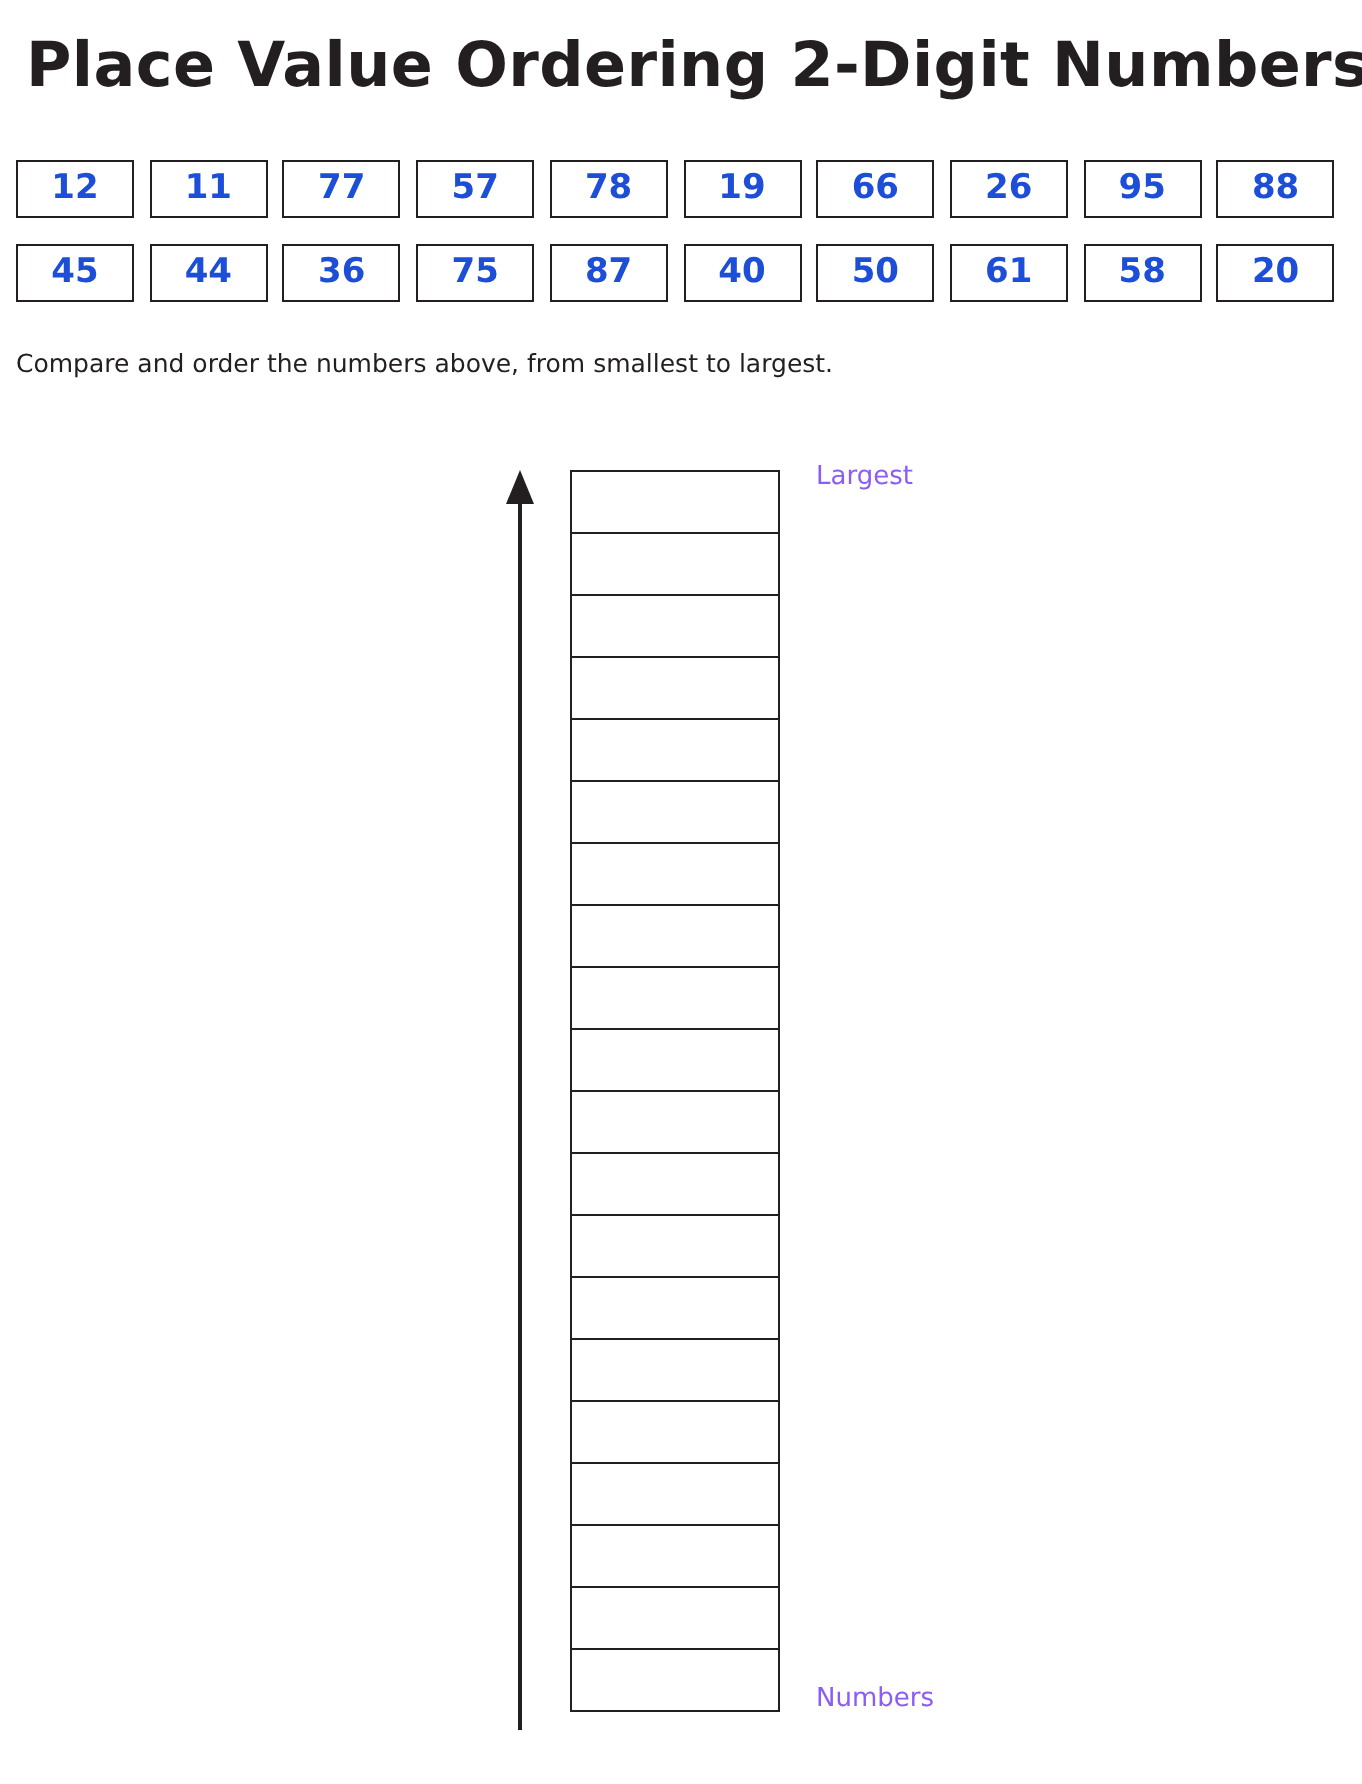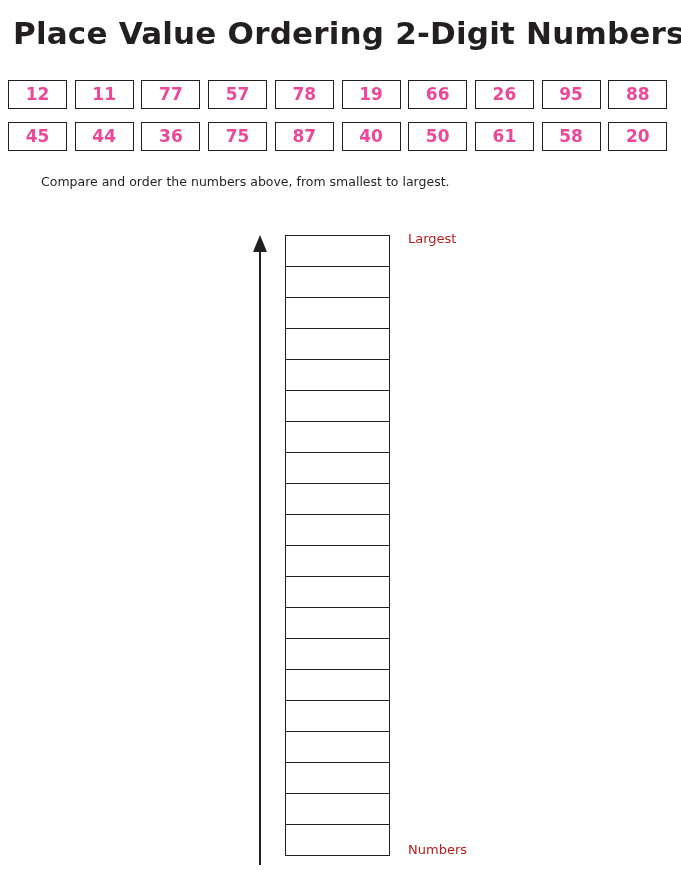--- a/index.html
+++ b/index.html
@@ -14,47 +14,46 @@
       white-space: nowrap; line-height: 40px;
     }
     .num-row { position: absolute; left: 8px; height: 29px; }
     .num-row.r1 { top: 80px; }
     .num-row.r2 { top: 122px; }
     .num-box {
       position: absolute; top: 0; width: 57px; height: 27px;
       border: 1.5px solid #231f20; box-sizing: content-box;
       display: flex; align-items: center; justify-content: center;
       font-family: "DejaVu Sans", sans-serif; font-weight: bold;
-      font-size: 17px; color: #ec4899; padding-bottom: 2px; height: 25px;
+      font-size: 17px; color: #1d4ed8; padding-bottom: 2px; height: 25px;
     }
     .instruction {
       position: absolute; left: 8px; top: 174px;
       font-family: "DejaVu Sans", sans-serif; font-size: 12.5px; color: #231f20;
       white-space: nowrap;
-      margin-left: 33px;
     }
     .ladder {
       position: absolute; left: 285px; top: 235px; width: 103px;
       border: 1.5px solid #231f20; border-bottom: none;
     }
     .ladder-cell {
       height: 30px; border-bottom: 1.5px solid #231f20;
     }
     .arrow-line {
       position: absolute; left: 259px; top: 250px; width: 1.5px; height: 615px;
       background: #231f20;
     }
     .arrow-head {
       position: absolute; left: 253px; top: 235px; width: 0; height: 0;
       border-left: 7px solid transparent; border-right: 7px solid transparent;
       border-bottom: 17px solid #231f20;
     }
     .label {
       position: absolute; font-family: "DejaVu Sans", sans-serif;
-      font-size: 13px; color: #b91c1c; white-space: nowrap;
+      font-size: 13px; color: #8b5cf6; white-space: nowrap;
     }
     .label.largest { left: 408px; top: 231px; }
     .label.smallest { left: 408px; top: 842px; }
   </style>
 </head>
 <body>
 
 <div class="title">Place Value Ordering 2-Digit Numbers</div>
 
 <div class="num-row r1">

